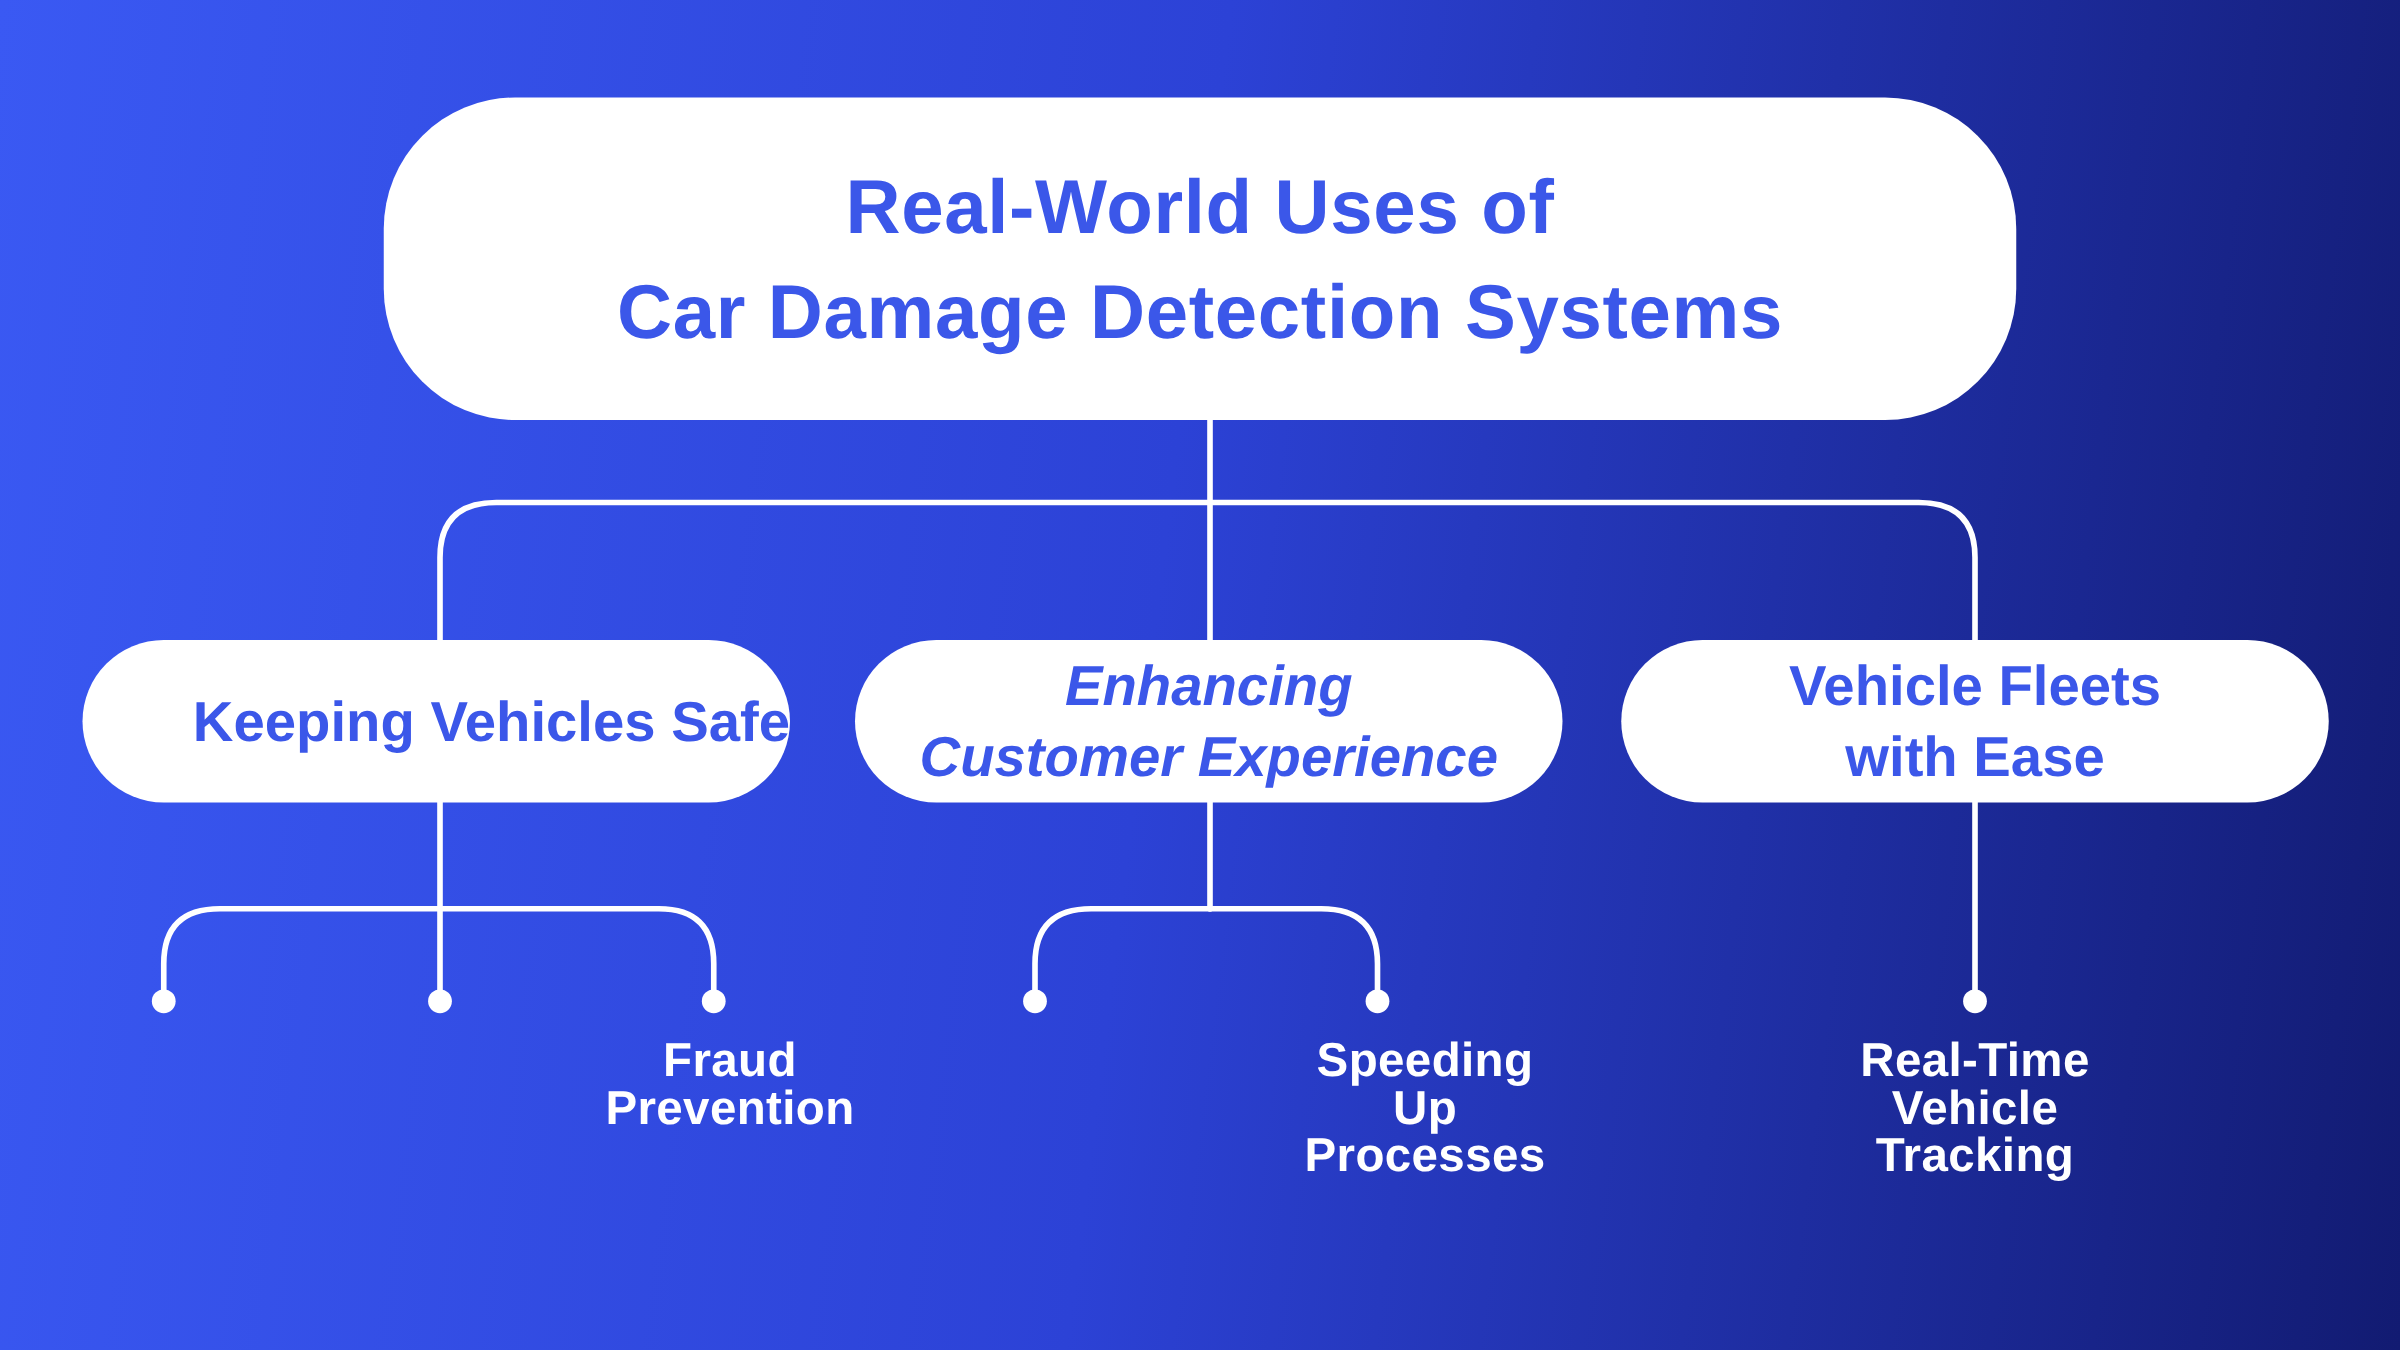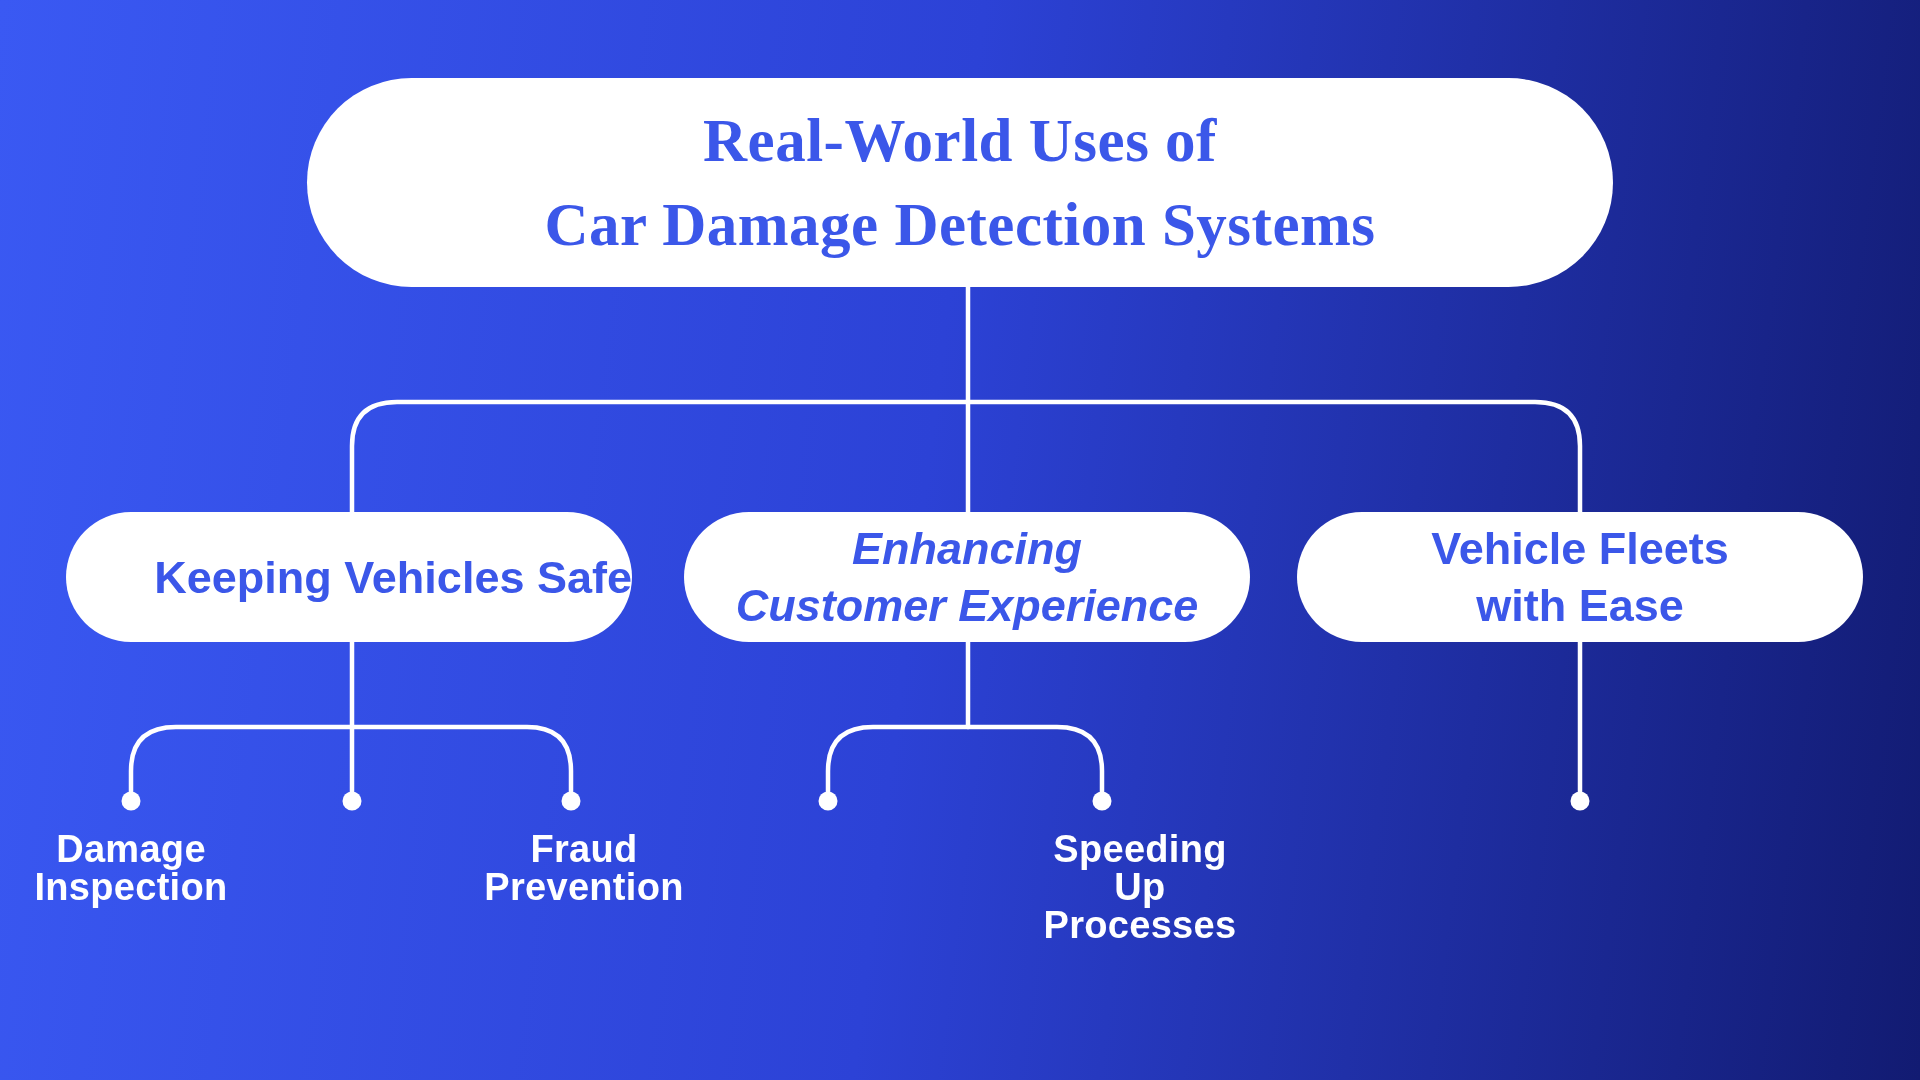--- a/index.html
+++ b/index.html
@@ -16,22 +16,22 @@
   .node{
     position:absolute;
     background:var(--box-bg);
     display:flex;align-items:center;justify-content:center;
     text-align:center;
     color:var(--accent);
     font-weight:bold;
     white-space:pre-line;
   }
   .title-box{
-    left:307px;top:78px;width:1306px;height:209px;border-radius:105px;
-    font-size:61px;line-height:84px;letter-spacing:.5px;font-family:Liberation Serif, serif;
+    left:307px;top:78px;width:1306px;height:258px;border-radius:105px;
+    font-size:61px;line-height:84px;letter-spacing:.5px;
   }
   .l2{
     top:512px;width:566px;height:130px;border-radius:65px;
     font-size:45px;line-height:57px;
   }
   .b1{left:66px;justify-content:flex-end;}
   .b2{left:684px;font-style:italic;}
   .b3{left:1297px;}
   .leaf{
     position:absolute;top:830px;transform:translateX(-50%);
@@ -83,21 +83,22 @@
   </div>
   <div class="node l2 b2">
     <span>Enhancing
 Customer Experience</span>
   </div>
   <div class="node l2 b3">
     <span>Vehicle Fleets
 with Ease</span>
   </div>
 
-  <div class="leaf c1">Damage
-Inspection</div>
   <div class="leaf c3">Fraud
 Prevention</div>
   <div class="leaf c5">Speeding
 Up
 Processes</div>
+  <div class="leaf c6">Real-Time
+Vehicle
+Tracking</div>
 
 </div>
 
 </body></html>

